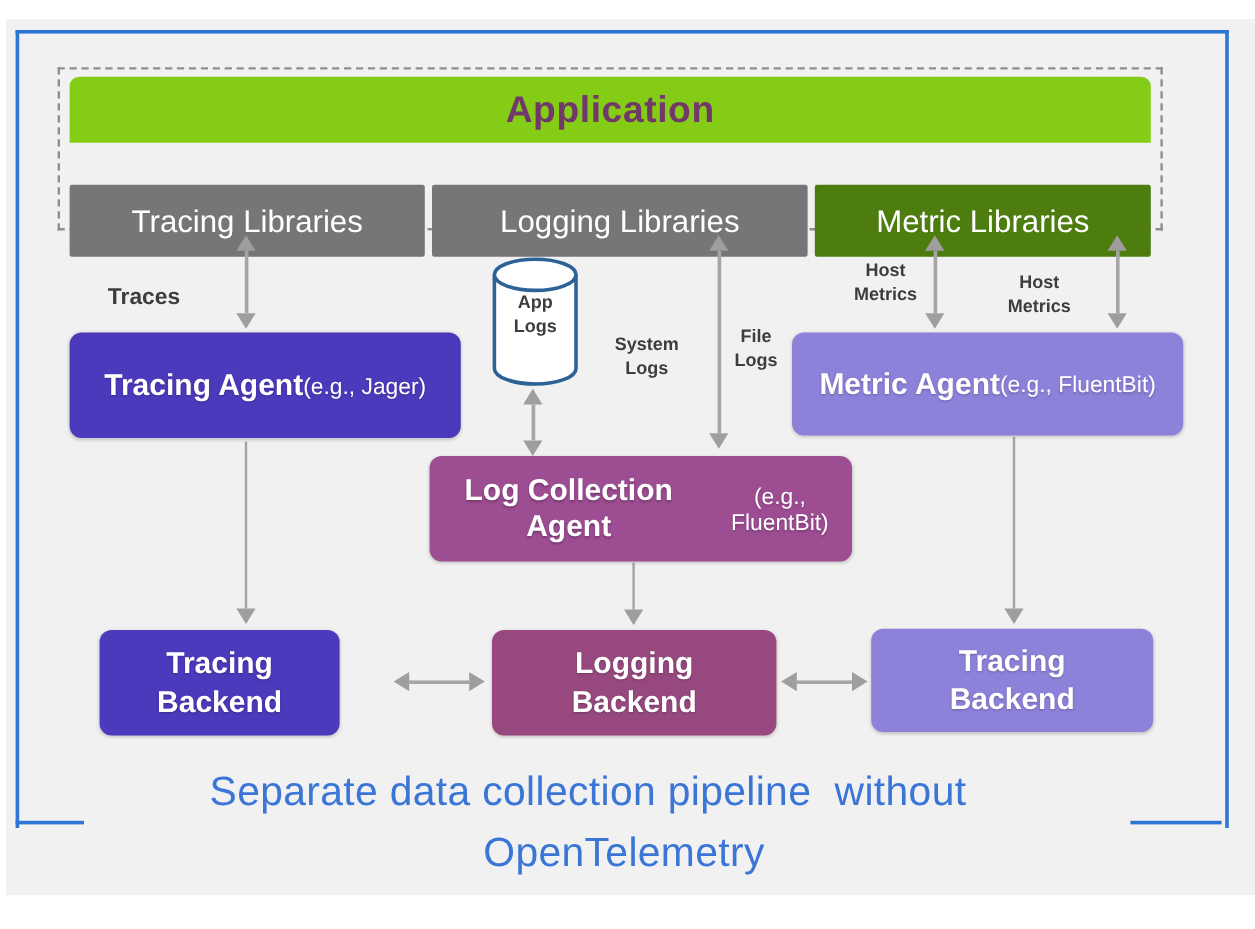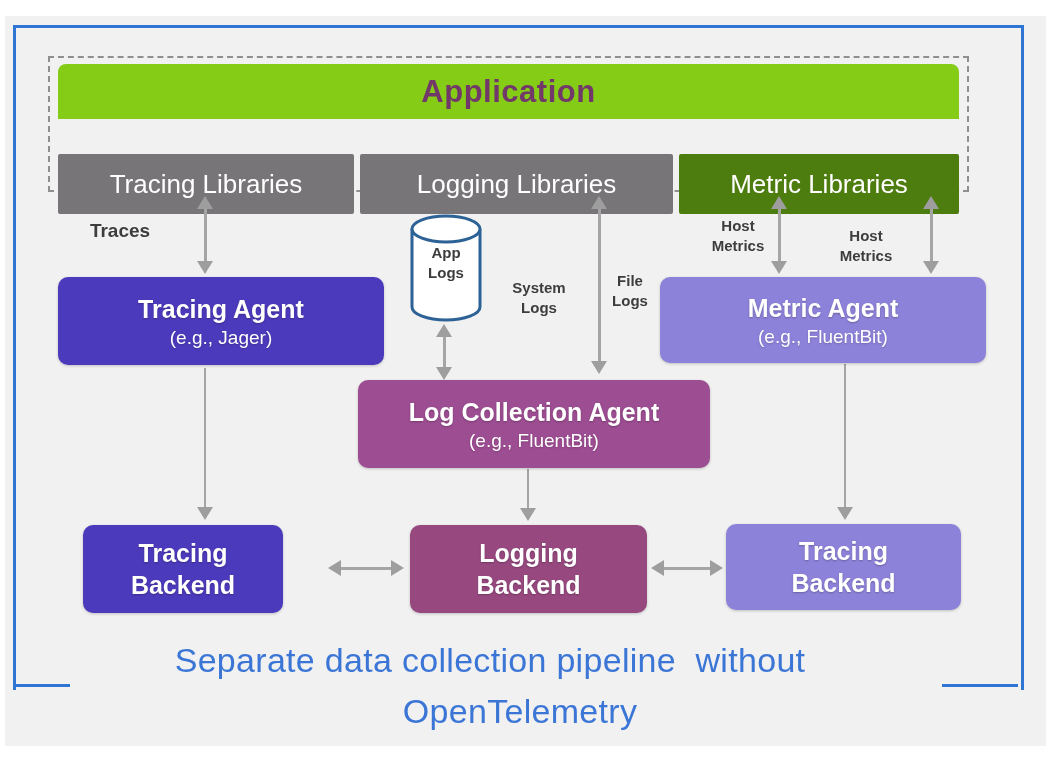--- a/index.html
+++ b/index.html
@@ -39,21 +39,21 @@
   .head-left  { width:0; height:0; border-top:8px solid transparent; border-bottom:8px solid transparent; border-right:13px solid #9e9e9e; }
   .head-right { width:0; height:0; border-top:8px solid transparent; border-bottom:8px solid transparent; border-left:13px solid #9e9e9e; }
 
   
   .lbl { position:absolute; color:#3d3d3d; font-weight:600; font-size:15px;
          line-height:1.35; text-align:center; white-space:pre-line; }
   .lbl.traces { font-size:19px; }
 
   
   .node { position:absolute; border-radius:10px; color:#ffffff; display:flex;
-          flex-direction:column; align-items:center; justify-content:center;
+          flex-direction:row; align-items:center; justify-content:center;
           box-shadow:0 1px 3px rgba(0,0,0,0.2); text-align:center; }
   .node .title { font-size:25px; font-weight:600; text-shadow:0 1px 2px rgba(0,0,0,0.25); line-height:1.2; }
   .node .title.bold { font-weight:bold; }
   .node .sub { font-size:19px; margin-top:3px; text-shadow:0 1px 2px rgba(0,0,0,0.2); }
   .node .two-line { font-size:25px; font-weight:600; line-height:1.3; white-space:pre-line;
                     text-shadow:0 1px 2px rgba(0,0,0,0.25); }
 
   
   .cyl { position:absolute; left:406px; top:211px; }
   .cyl-label { position:absolute; left:406px; top:243px; width:80px; }
@@ -140,21 +140,21 @@
     <div class="head-right"></div>
   </div>
 
   <svg class="cyl" width="80" height="114">
     <path d="M6,18 v78 a34,13 0 0 0 68,0 V18" fill="#ffffff" stroke="#2d6296" stroke-width="3"></path>
     <ellipse cx="40" cy="18" rx="34" ry="13" fill="#ffffff" stroke="#2d6296" stroke-width="3"></ellipse>
   </svg>
   <div class="lbl cyl-label">App
 Logs</div>
 
-  <div class="lbl traces" style="left:76px; top:218px; width:88px;">Traces</div>
+  <div class="lbl traces" style="left:76px; top:235px; width:88px;">Traces</div>
   <div class="lbl" style="left:497px; top:278px; width:84px;">System
 Logs</div>
   <div class="lbl" style="left:601px; top:271px; width:58px;">File
 Logs</div>
   <div class="lbl" style="left:695px; top:216px; width:86px;">Host
 Metrics</div>
   <div class="lbl" style="left:823px; top:226px; width:86px;">Host
 Metrics</div>
 
   <div class="node" style="left: 58px; top: 277px; width: 326px; height: 88px; background-color: rgb(76, 58, 188);">

